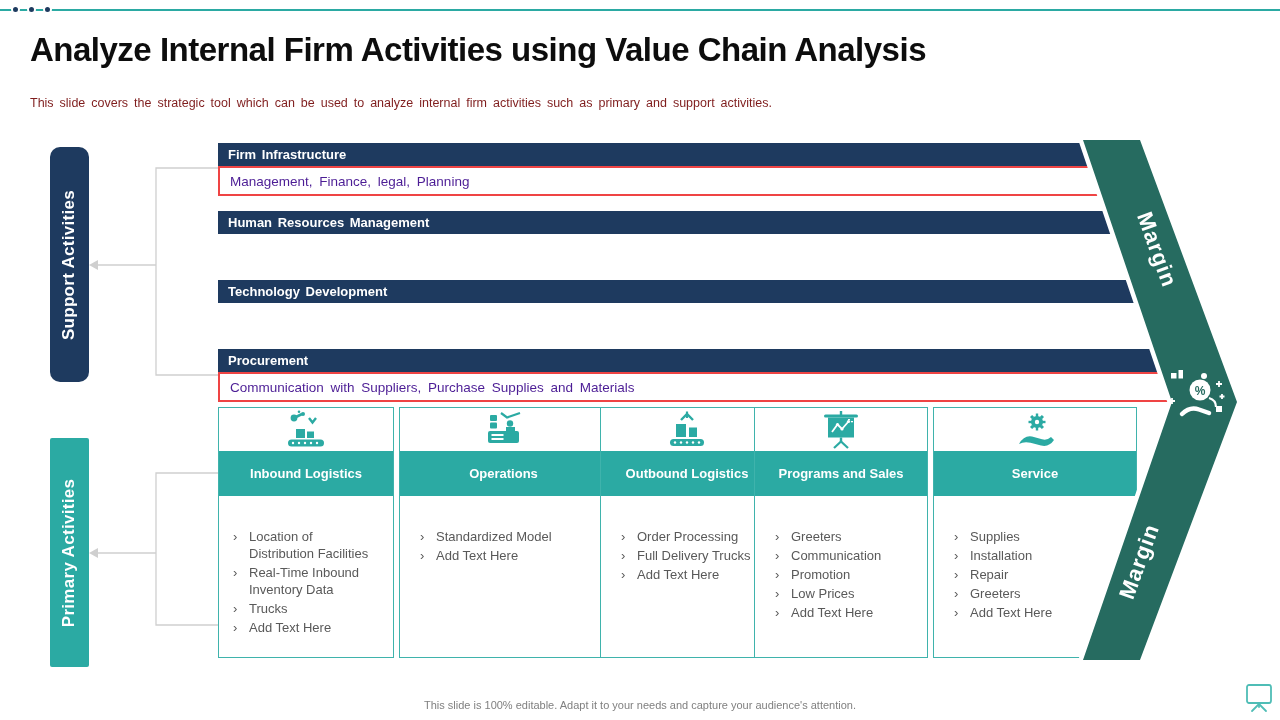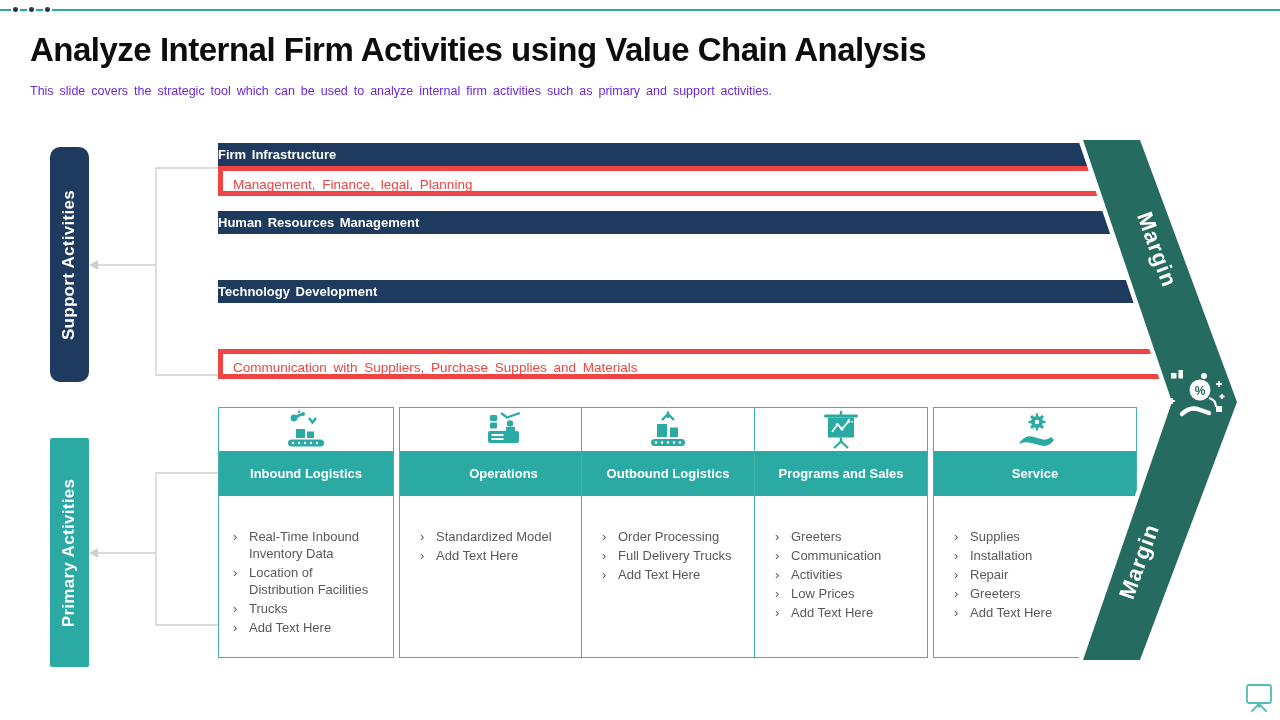--- a/index.html
+++ b/index.html
@@ -8,36 +8,36 @@
     position:relative; width:1280px; height:720px; background:#fff;
     font-family:"Liberation Sans", sans-serif; overflow:hidden;
   }
   
   .top-line { position:absolute; left:0; right:0; top:9px; height:2px; background:#2BAAA3; }
   .top-dot { position:absolute; top:5px; width:9px; height:9px; border-radius:50%;
              background:#1E3A5F; border:2px solid #fff; }
   
   .title { position:absolute; left:30px; top:31px; font-size:33px; font-weight:bold;
            color:#0d0d0d; letter-spacing:-0.5px; white-space:nowrap; }
-  .subtitle { position:absolute; left:30px; top:84px; font-size:12.5px; color:#6d28d9;
+  .subtitle { position:absolute; left:30px; top:96px; font-size:12.5px; color:#7f1d1d;
               word-spacing:2.5px; }
   
   .vlabel { position:absolute; left:50px; width:39px; display:flex; align-items:center;
             justify-content:center; }
   .vlabel span { transform:rotate(-90deg); white-space:nowrap; color:#fff;
                  font-weight:bold; font-size:17px; letter-spacing:0.3px; }
   .vlabel.support { top:147px; height:235px; background:#1E3A5F; border-radius:10px; }
   .vlabel.primary { top:438px; height:229px; background:#2BAAA3; border-radius:2px; }
   
   .connectors { position:absolute; inset:0; z-index:1; }
   
   .bar { position:absolute; left:218px; z-index:2; }
   .bar-header { background:#1E3A5F; color:#fff; font-weight:bold; font-size:13px;
-                height:23px; line-height:23px; word-spacing:2px; }
-  .bar-body { background:#fff; border:5px solid #ef4444; color:#ef4444; font-size:13.5px;
+                height:23px; line-height:23px; padding-left:10px; word-spacing:2px; }
+  .bar-body { background:#fff; border:2px solid #ef4444; color:#4c1d95; font-size:13.5px;
               height:30px; line-height:28px; padding-left:10px; word-spacing:3px; }
   
   .col { position:absolute; top:407px; height:251px; border:1px solid #3FB3AC;
          background:#fff; z-index:2; }
   .col-icon { height:43px; display:flex; align-items:center; justify-content:center; }
   .col-head { height:45px; background:#2BAAA3; color:#fff; font-weight:bold;
               font-size:13px; display:flex; align-items:center; justify-content:center;
               text-align:center; }
   .col-body { list-style:none; padding:32px 12px 0 14px; }
   .col-body li { position:relative; padding-left:22px; margin-bottom:2px; color:#595959;
@@ -88,20 +88,21 @@
     <div class="bar-header" style="width:874px">Firm Infrastructure</div>
     <div class="bar-body" style="width:884px">Management,  Finance,  legal,  Planning</div>
   </div>
   <div class="bar" style="top:211px">
     <div class="bar-header" style="width:897px">Human Resources Management</div>
   </div>
   <div class="bar" style="top:280px">
     <div class="bar-header" style="width:920px">Technology Development</div>
   </div>
   <div class="bar" style="top:349px">
+    <div class="bar-header" style="width:944px">Procurement</div>
     <div class="bar-body" style="width:954px">Communication  with  Suppliers,  Purchase  Supplies  and  Materials</div>
   </div>
 
   <div class="col c1" style="left:218px;width:176px">
     <div class="col-icon">
       <svg width="44" height="40" viewBox="0 0 44 40" fill="#2BAAA3">
         <circle cx="10" cy="8" r="3.4"></circle>
           <line x1="10" y1="8" x2="18" y2="4" stroke="#2BAAA3" stroke-width="2.6"></line>
         <circle cx="19" cy="4" r="2"></circle>
           <circle cx="15" cy="1.8" r="1.3"></circle>
@@ -113,22 +114,22 @@
             <circle cx="9" cy="33" r="1.2"></circle>
             <circle cx="15" cy="33" r="1.2"></circle>
             <circle cx="21" cy="33" r="1.2"></circle>
             <circle cx="27" cy="33" r="1.2"></circle>
             <circle cx="33" cy="33" r="1.2"></circle>
           </g>
       </svg>
     </div>
     <div class="col-head">Inbound Logistics</div>
     <ul class="col-body">
+      <li>Location of Distribution Facilities</li>
       <li>Real-Time Inbound Inventory Data</li>
-      <li>Location of Distribution Facilities</li>
       <li>Trucks</li>
       <li>Add Text Here</li>
     </ul>
   </div>
 
   <div class="col" style="left:399px;width:209px">
     <div class="col-icon">
       <svg width="44" height="40" viewBox="0 0 44 40" fill="#2BAAA3">
         <polyline points="19,3 25,7.5 38,3" fill="none" stroke="#2BAAA3" stroke-width="2.2"></polyline>
         <rect x="8" y="5" width="7" height="6" rx="1"></rect>
@@ -142,21 +143,21 @@
           </g>
       </svg>
     </div>
     <div class="col-head">Operations</div>
     <ul class="col-body">
       <li>Standardized Model</li>
       <li>Add Text Here</li>
     </ul>
   </div>
 
-  <div class="col" style="left:581px;width:174px">
+  <div class="col" style="left:600px;width:174px">
     <div class="col-icon">
       <svg width="44" height="40" viewBox="0 0 44 40" fill="#2BAAA3">
         <line x1="22" y1="1.5" x2="22" y2="8" stroke="#2BAAA3" stroke-width="2.2"></line>
         <polyline points="16,10 22,4 28,10" fill="none" stroke="#2BAAA3" stroke-width="2.4"></polyline>
         <rect x="11" y="14" width="10" height="13"></rect>
           <rect x="24" y="17.5" width="8" height="9.5"></rect>
         <rect x="5" y="29" width="34" height="7" rx="3.5"></rect>
         <g fill="#fff">
             <circle cx="10" cy="32.5" r="1.2"></circle>
             <circle cx="16" cy="32.5" r="1.2"></circle>
@@ -192,21 +193,21 @@
         <g stroke="#2BAAA3" stroke-width="2.2">
             <line x1="22" y1="31.5" x2="15" y2="38"></line>
             <line x1="22" y1="31.5" x2="29" y2="38"></line>
           </g>
       </svg>
     </div>
     <div class="col-head">Programs and Sales</div>
     <ul class="col-body">
       <li>Greeters</li>
       <li>Communication</li>
-      <li>Activities</li>
+      <li>Promotion</li>
       <li>Low Prices</li>
       <li>Add Text Here</li>
     </ul>
   </div>
 
   <div class="col" style="left:933px;width:204px">
     <div class="col-icon">
       <svg width="44" height="40" viewBox="0 0 44 40" fill="#2BAAA3">
         <g>
           <circle cx="24" cy="12" r="6"></circle>
@@ -251,20 +252,21 @@
       <path d="M1182,414 q8,-8 17,-4.5 l10,3.5" fill="none" stroke="#ffffff" stroke-width="4.5" stroke-linecap="round"></path>
       <path d="M1209,398 q7,2 7,9" fill="none" stroke="#ffffff" stroke-width="2.2"></path>
       <g stroke="#ffffff" stroke-width="1.8">
         <path d="M1172,398 v6 M1169,401 h6"></path>
         <path d="M1219,381 v6 M1216,384 h6"></path>
         <path d="M1222,394 v5 M1219.5,396.5 h5"></path>
       </g>
     </g>
   </svg>
 
+  <div class="footer-text">This slide is 100% editable.  Adapt it to your needs and capture your audience's attention.</div>
   <svg class="footer-icon" width="32" height="34" viewBox="0 0 32 34">
     <rect x="4" y="4" width="24" height="18" rx="2" fill="none" stroke="#4FBDB6" stroke-width="1.8"></rect>
     <g stroke="#4FBDB6" stroke-width="1.8" stroke-linecap="round">
       <line x1="16" y1="22" x2="16" y2="26"></line>
       <line x1="16" y1="23" x2="9" y2="30"></line>
       <line x1="16" y1="23" x2="23" y2="30"></line>
     </g>
   </svg>
 
 </div>

